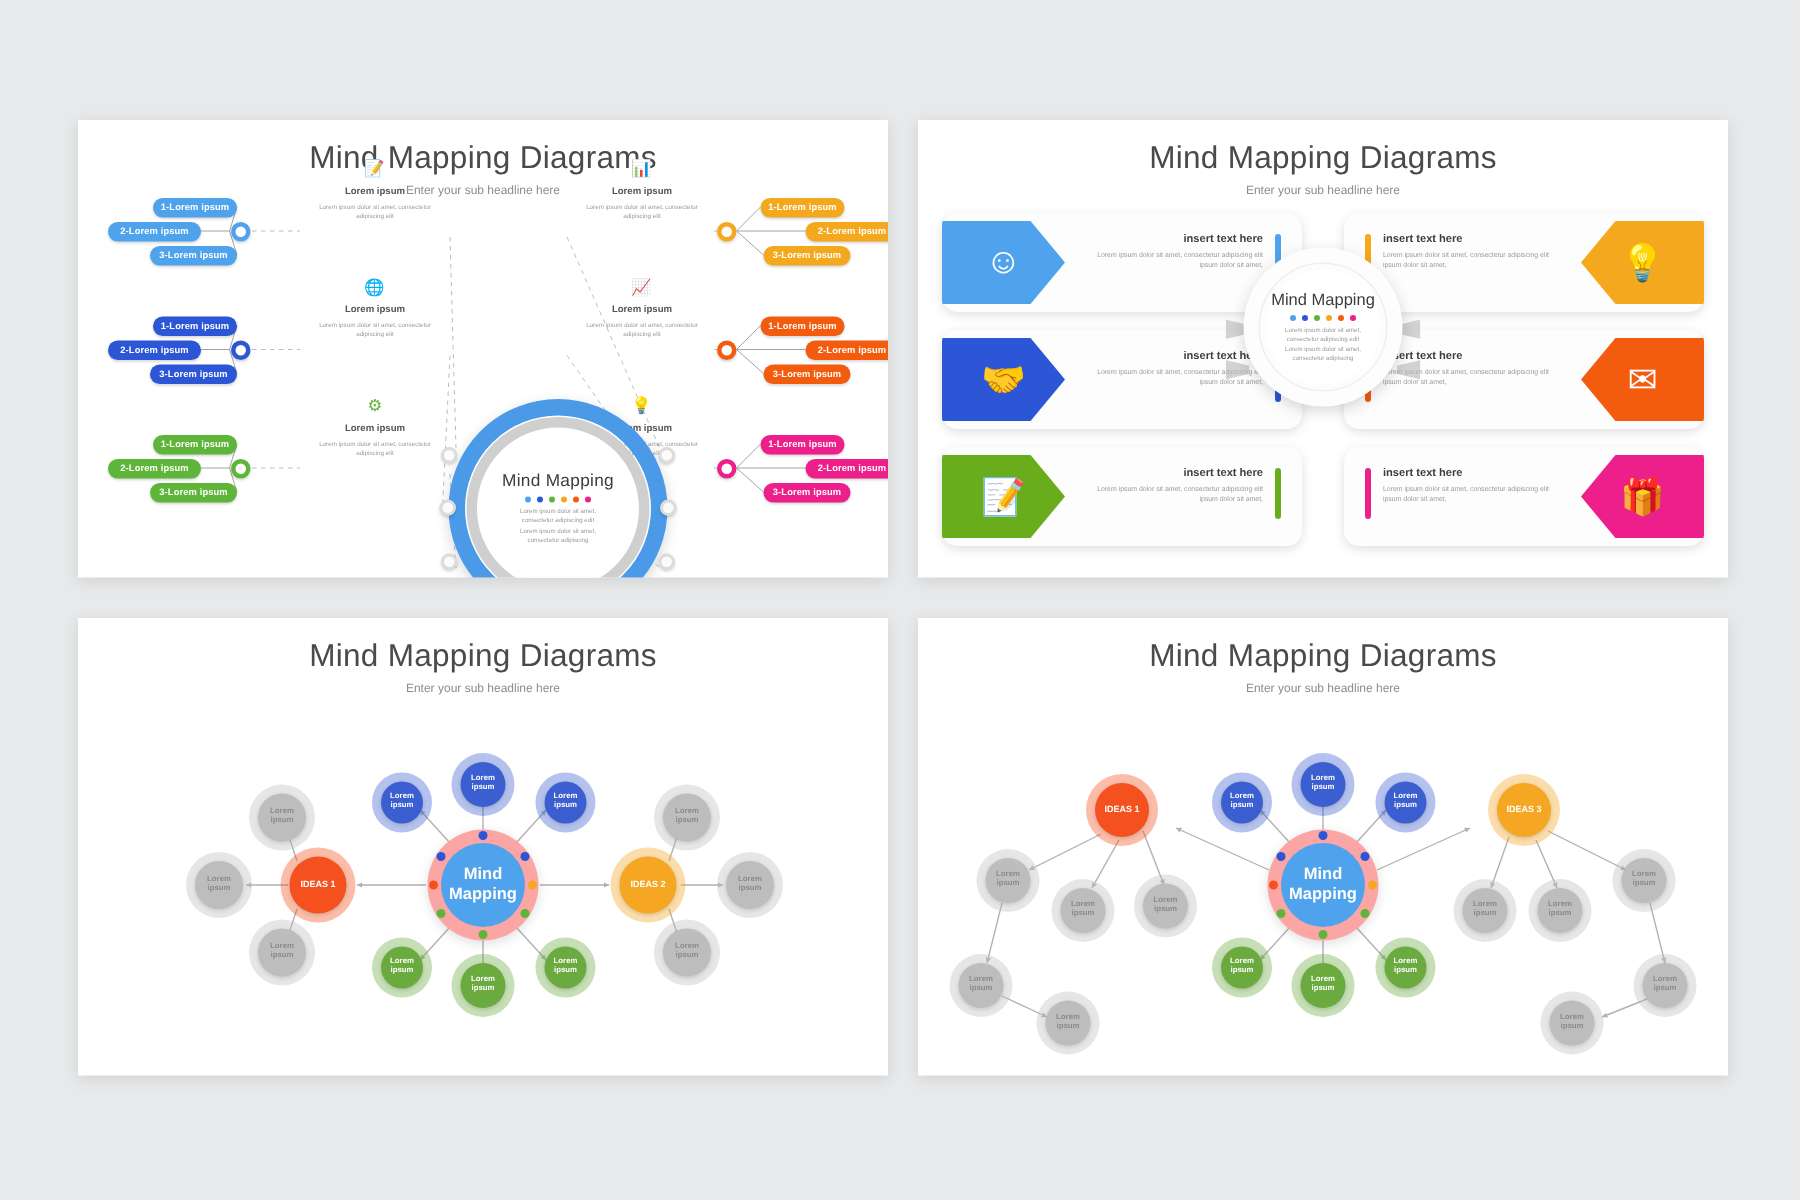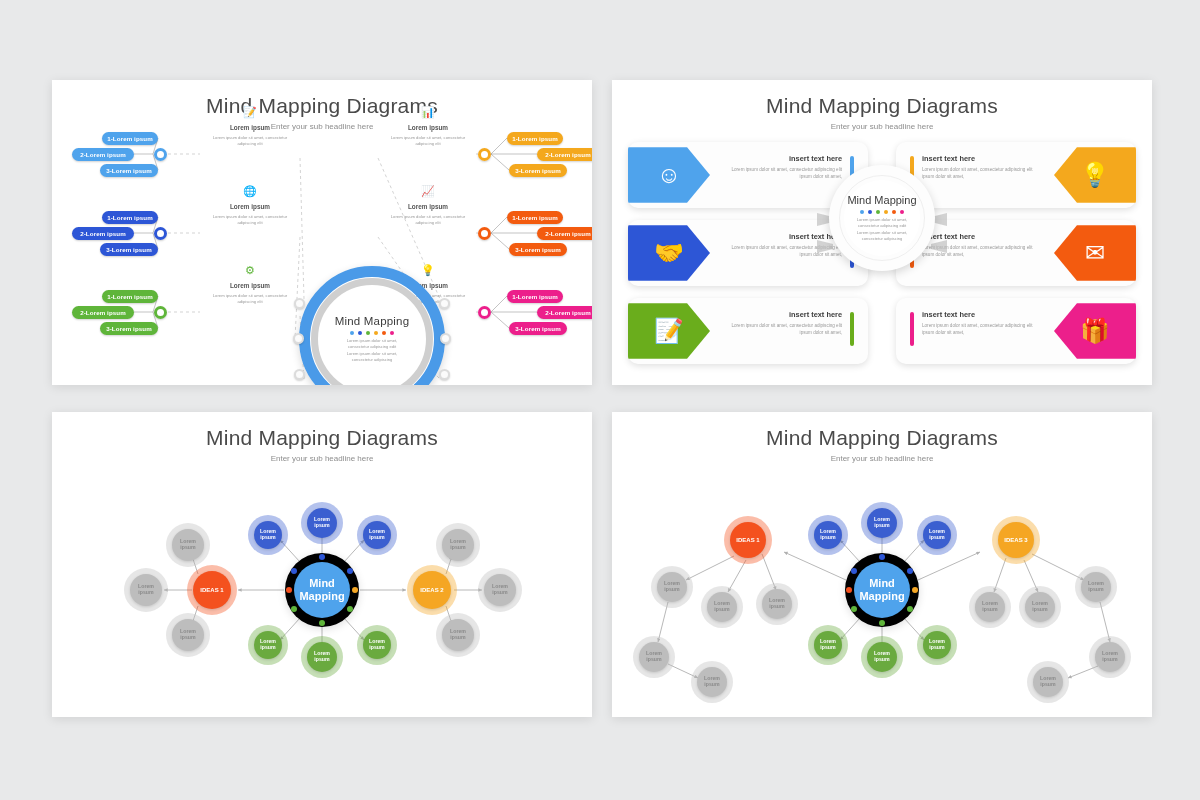--- a/index.html
+++ b/index.html
@@ -156,21 +156,21 @@
     position:absolute; inset:-6px; border-radius:50%; opacity:0.38;
   }
   .node .core {
     position:absolute; inset:0; border-radius:50%;
   }
   .node span { position:relative; z-index:2; }
   .graynode { color:#8a8a8a !important; }
 
   .hub3 {
     position:absolute; border-radius:50%;
-    background:#000000; box-shadow:0 2px 8px rgba(0,0,0,0.13);
+    background:#fca5a5; box-shadow:0 2px 8px rgba(0,0,0,0.13);
   }
   .hub3 .blue {
     position:absolute; inset:9px; border-radius:50%;
     background:#4fa3ec; color:#fff;
     display:flex; align-items:center; justify-content:center;
     text-align:center; font-weight:bold; font-size:11px; line-height:1.2;
   }
   .cdot { position:absolute; width:6px; height:6px; border-radius:50%; }
 </style>
 </head>

